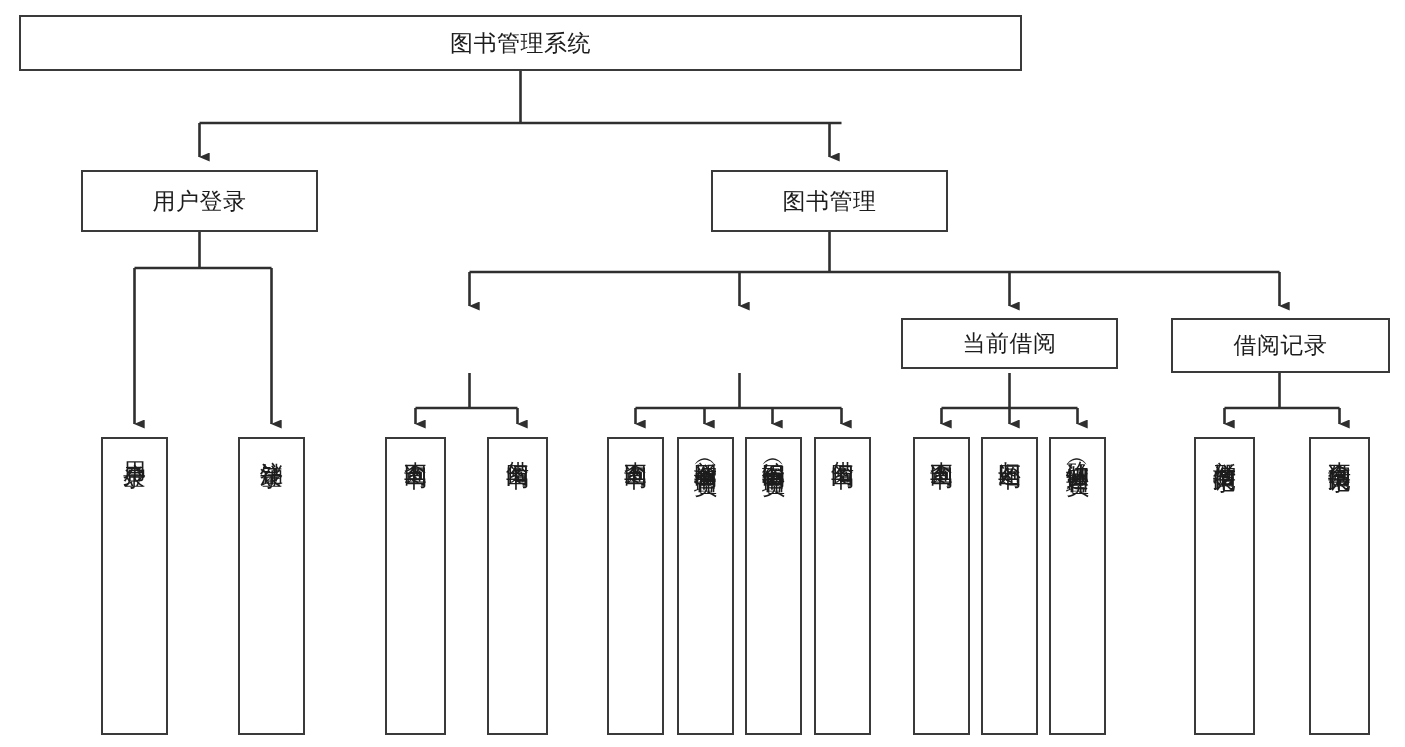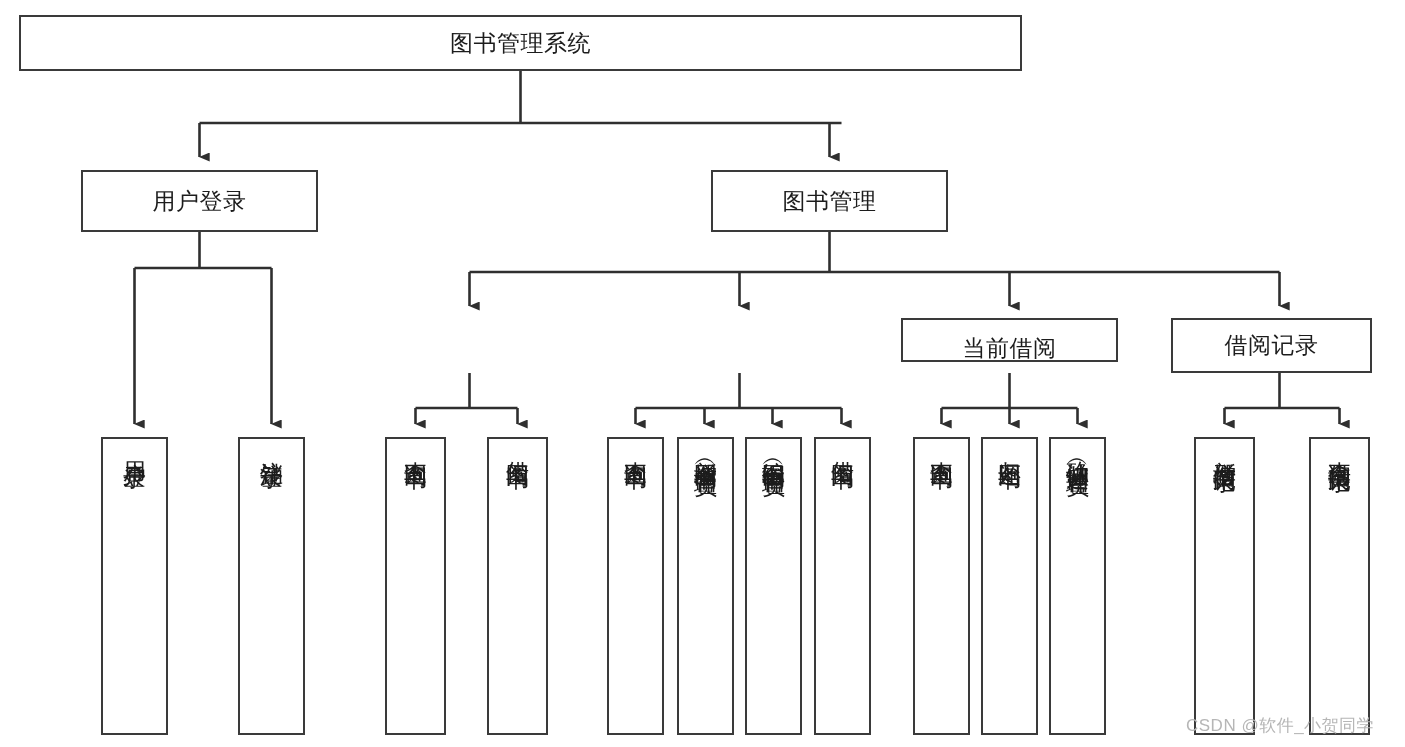--- a/index.html
+++ b/index.html
@@ -134,25 +134,25 @@
   <div class="node horizontal" style="left:81px; top:170px; width:237px; height:62px;">
     <span class="label">用户登录</span>
   </div>
 
   <div class="node horizontal" style="left:711px; top:170px; width:237px; height:62px;">
     <span class="label">图书管理</span>
   </div>
 
 
 
-  <div class="node horizontal" style="left:901px; top:318px; width:217px; height:44px;align-items:flex-end;">
+  <div class="node horizontal" style="left:901px; top:318px; width:217px; height:51px;">
     <span class="label">当前借阅</span>
   </div>
 
-  <div class="node horizontal" style="left:1171px; top:318px; width:201px; height:55px;">
+  <div class="node horizontal" style="left:1171px; top:318px; width:219px; height:55px;">
     <span class="label">借阅记录</span>
   </div>
 
   <div class="node vertical" style="left:101px; top:437px; width:67px; height:298px;">
     <span class="label">用户登录</span>
   </div>
 
   <div class="node vertical" style="left:238px; top:437px; width:67px; height:298px;">
     <span class="label">注销登录</span>
   </div>
@@ -194,15 +194,14 @@
   </div>
 
   <div class="node vertical" style="left:1194px; top:437px; width:61px; height:298px;">
     <span class="label">新增借阅记录</span>
   </div>
 
   <div class="node vertical" style="left:1309px; top:437px; width:61px; height:298px;">
     <span class="label">查询借阅记录</span>
   </div>
 
-  <div class="watermark">CSDN @软件_小贺同学</div>
 
 </div>
 
 </body></html>

